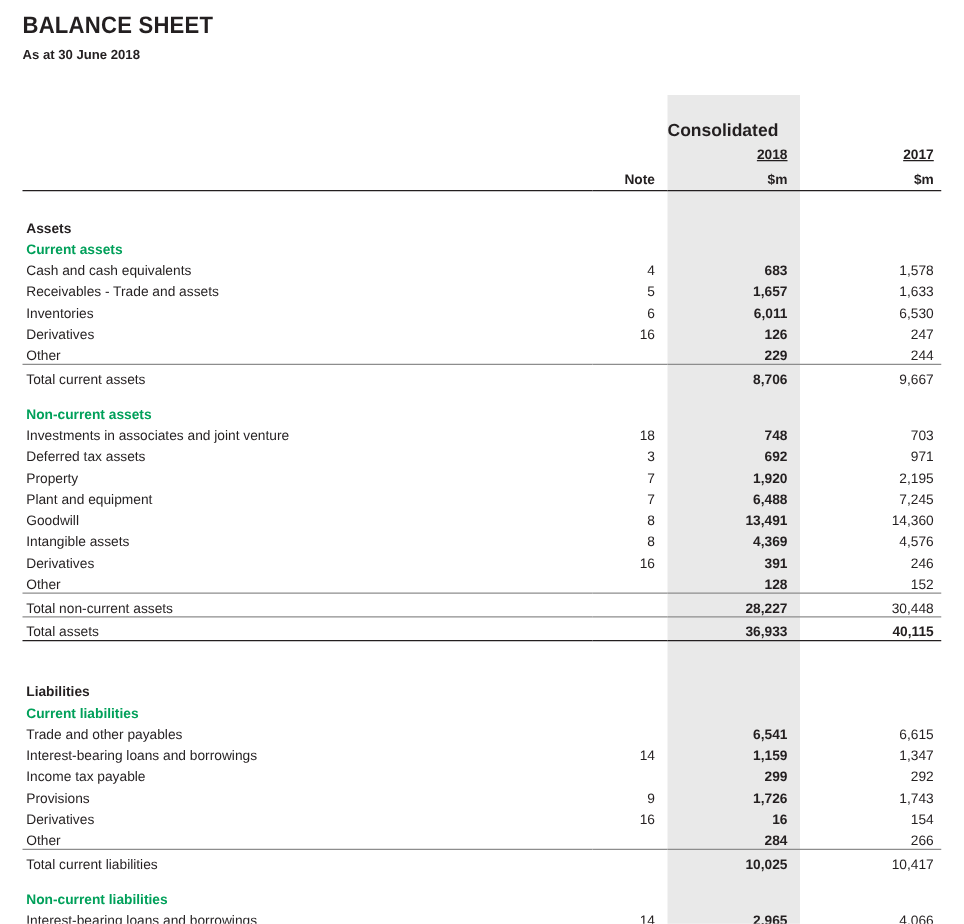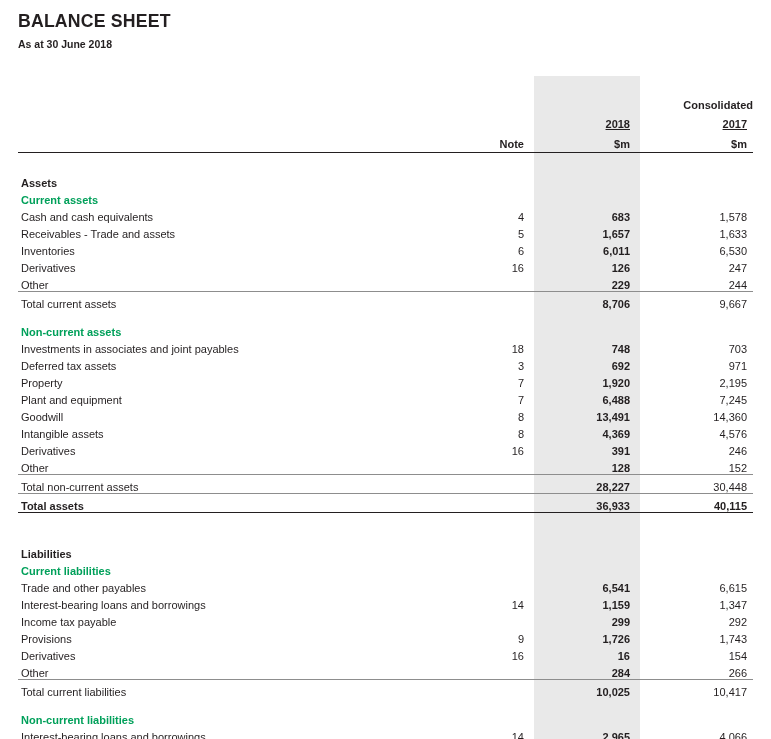--- a/index.html
+++ b/index.html
@@ -87,22 +87,22 @@
   td.num, td.note {
     padding-right: 10px;
     white-space: nowrap;
   }
   td.y2 { padding-right: 6px; }
 
   
   .hdr-consolidated td {
     height: 19px;
     font-weight: bold;
-    font-size: 11px;
-    text-align: right;
+    font-size: 14px;
+    text-align: left;
     padding-bottom: 2px;
   }
   .hdr-year td {
     height: 17px;
     font-weight: bold;
     font-size: 11px;
     padding-bottom: 1px;
     text-decoration: underline;
   }
   .hdr-unit td {
@@ -141,21 +141,21 @@
   
   tr.total > td {
     height: 18px;
     border-top: 1px solid #8d8d8d;
   }
   tr.total-strong > td {
     height: 18px;
     border-top: 1px solid #8d8d8d;
     font-weight: bold;
   }
-  tr.total-strong td.lbl { font-weight: bold; }
+  tr.total-strong td.lbl { font-weight: normal; }
   tr.grand > td {
     border-bottom: 1.6px solid #231f20;
   }
   tr.spacer > td { height: 11px; }
 </style>
 </head>
 <body>
 
 <div class="page">
 
@@ -256,21 +256,21 @@
           </tr>
 
         <tr class="sec-green">
           <td class="section-green">Non-current assets</td>
           <td></td>
           <td></td>
           <td></td>
         </tr>
 
         <tr class="row">
-            <td class="lbl">Investments in associates and joint payables</td>
+            <td class="lbl">Investments in associates and joint venture</td>
             <td class="r note">18</td>
             <td class="r num y1v">748</td>
             <td class="r num y2 y2v">703</td>
           </tr>
           <tr class="row">
             <td class="lbl">Deferred tax assets</td>
             <td class="r note">3</td>
             <td class="r num y1v">692</td>
             <td class="r num y2 y2v">971</td>
           </tr>

